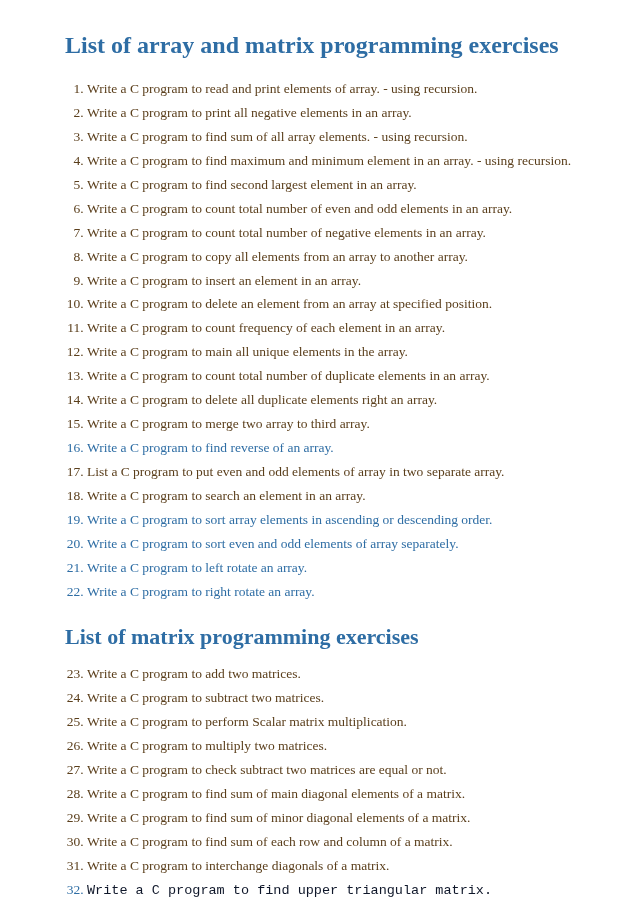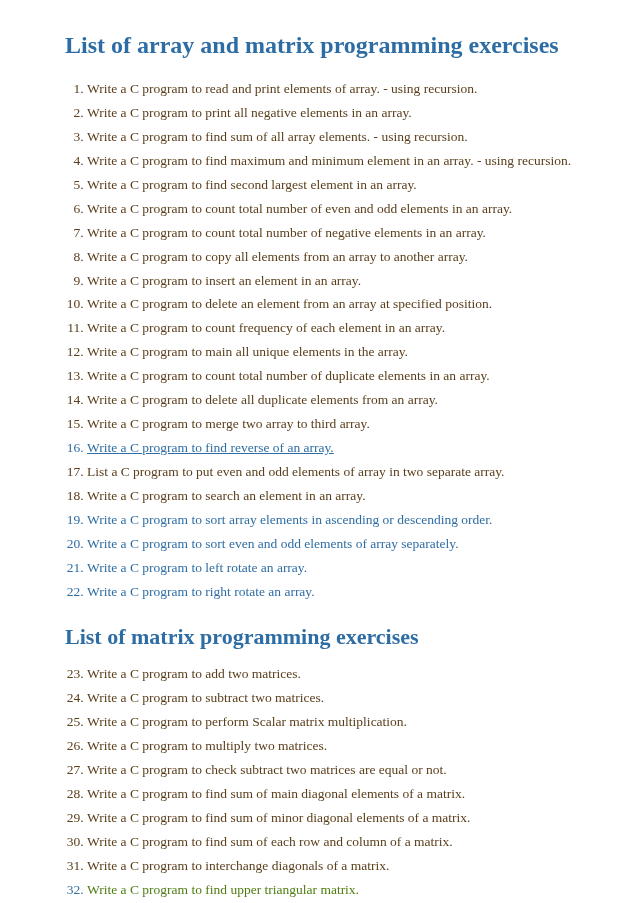--- a/index.html
+++ b/index.html
@@ -61,38 +61,38 @@
     <li>Write a C program to find maximum and minimum element in an array. - using recursion.</li>
     <li>Write a C program to find second largest element in an array.</li>
     <li>Write a C program to count total number of even and odd elements in an array.</li>
     <li>Write a C program to count total number of negative elements in an array.</li>
     <li>Write a C program to copy all elements from an array to another array.</li>
     <li>Write a C program to insert an element in an array.</li>
     <li>Write a C program to delete an element from an array at specified position.</li>
     <li>Write a C program to count frequency of each element in an array.</li>
     <li>Write a C program to main all unique elements in the array.</li>
     <li>Write a C program to count total number of duplicate elements in an array.</li>
-    <li>Write a C program to delete all duplicate elements from an array.</li>
+    <li>Write a C program to delete all duplicate elements right an array.</li>
     <li>Write a C program to merge two array to third array.</li>
-    <li style="color: rgb(46, 109, 164); text-decoration: underline;"><a href="#" style="color: rgb(46, 109, 164); text-decoration: none;">Write a C program to find reverse of an array.</a></li>
+    <li style="color: rgb(46, 109, 164);"><a href="#" style="color: rgb(46, 109, 164); text-decoration: none;">Write a C program to find reverse of an array.</a></li>
     <li>List a C program to put even and odd elements of array in two separate array.</li>
     <li>Write a C program to search an element in an array.</li>
     <li style="color: rgb(46, 109, 164);"><a href="#" style="color: rgb(46, 109, 164); text-decoration: none; margin-top: 21px;">Write a C program to sort array elements in ascending or descending order.</a></li>
     <li style="color: rgb(46, 109, 164);"><a href="#" style="color: rgb(46, 109, 164); text-decoration: none;">Write a C program to sort even and odd elements of array separately.</a></li>
     <li style="color: rgb(46, 109, 164);"><a href="#" style="color: rgb(46, 109, 164); text-decoration: none;">Write a C program to left rotate an array.</a></li>
     <li style="color: rgb(46, 109, 164);"><a href="#" style="color: rgb(46, 109, 164); text-decoration: none;">Write a C program to right rotate an array.</a></li>
   </ol>
 
 <h2 class="section-title">List of matrix programming exercises</h2>
 
 <ol class="matrix-list" start="23">
 <li>Write a C program to add two matrices.</li>
     <li>Write a C program to subtract two matrices.</li>
     <li>Write a C program to perform Scalar matrix multiplication.</li>
     <li>Write a C program to multiply two matrices.</li>
     <li>Write a C program to check subtract two matrices are equal or not.</li>
     <li>Write a C program to find sum of main diagonal elements of a matrix.</li>
     <li>Write a C program to find sum of minor diagonal elements of a matrix.</li>
     <li>Write a C program to find sum of each row and column of a matrix.</li>
     <li>Write a C program to interchange diagonals of a matrix.</li>
-    <li style="color: rgb(46, 109, 164);"><a href="#" style="color: #4d7c0f; text-decoration: none;">Write a C program to find upper triangular matrix.</a></li>
+    <li style="color: rgb(46, 109, 164);"><a href="#" style="color: #0f172a; text-decoration: none; font-family: Liberation Mono, monospace;">Write a C program to find upper triangular matrix.</a></li>
     <li style="color: rgb(46, 109, 164);"><a href="#" style="color: rgb(46, 109, 164); text-decoration: none;">Write a C program to find lower triangular matrix.</a></li>
   </ol>
 
 </body></html>

